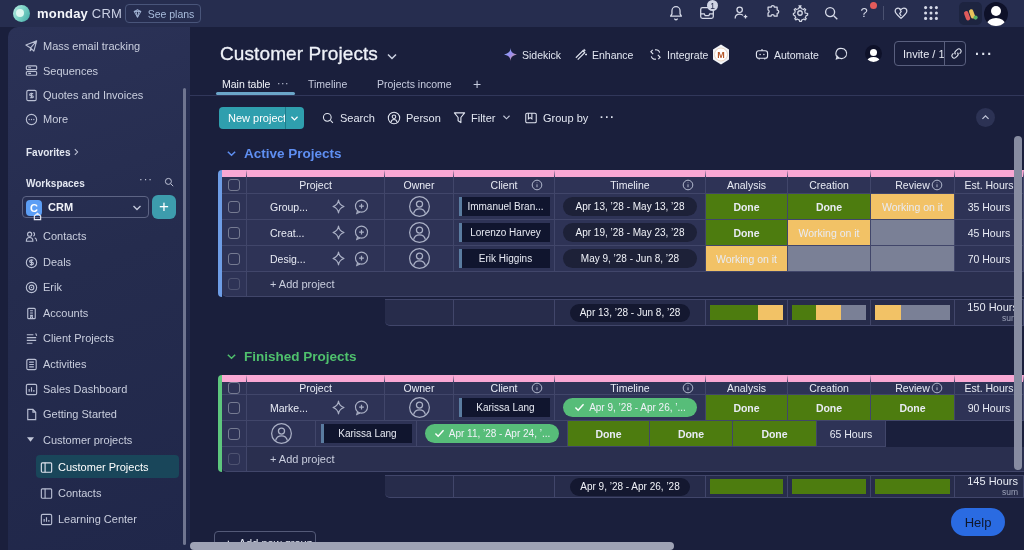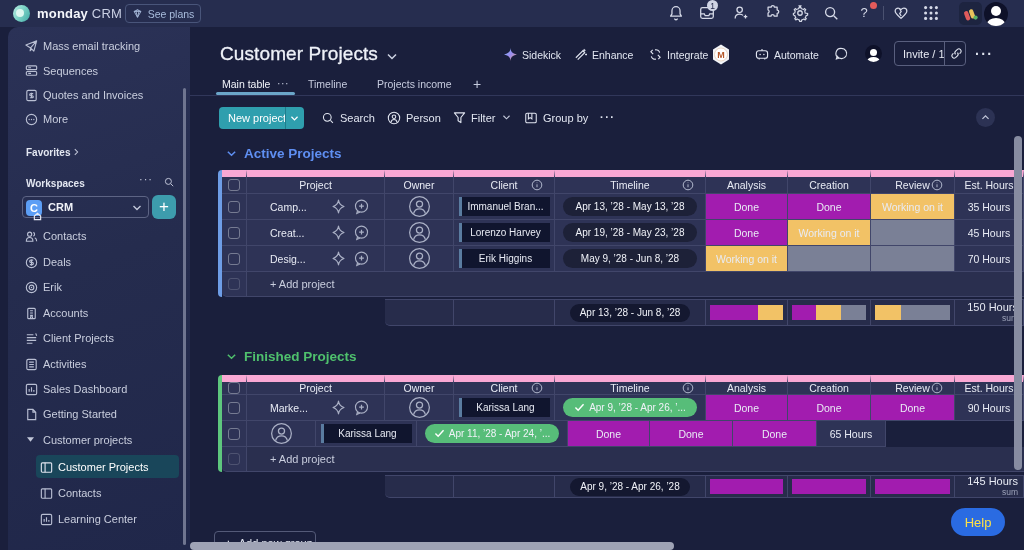--- a/index.html
+++ b/index.html
@@ -62,26 +62,26 @@
   .sum .cell { background:#272c4b; border-top:1px solid #41466a;}
   .sbar { display:flex; width:calc(100% - 8px); height:15px; overflow:hidden; }
   .sbar div { height:100%; }
   .sumest { display:flex; flex-direction:column; align-items:flex-end; width:100%; padding-right:5px; font-size:11px; line-height:11px;}
   .sumest span { font-size:8.5px; color:#9ba1b8; }
   .pill.gp { background:#57bd79; }
   .pill { height:19px; border-radius:10px; background:#1d2138; display:flex; align-items:center; justify-content:center;
           font-size:10px; color:#f0f2f8; white-space:nowrap; }
   .client { height:19px; background:#10152e; border-left:3px solid #5a7ca0; display:flex; align-items:center; justify-content:center;
           font-size:10px; width:91px; white-space:nowrap; }
-  .done { background:#a21caf; }
+  .done { background:#4d7c0f;font-weight:bold; }
   .work { background:#f2c266; }
   .none { background:#7a8096; }
 
   #help { position:absolute; left:761px; top:481px; width:54px; height:28px; background:#2a6be2; border-radius:16px;
-     color:#fde047; font-size:13px; display:flex; align-items:center; justify-content:center; }
+     color:#0f172a; font-size:13px; display:flex; align-items:center; justify-content:center; }
   #hscroll { position:absolute; left:0px; top:515px; width:484px; height:8px; background:#9fa3b5; border-radius:4px; }
   #vscroll { position:absolute; left:824px; top:109px; width:8px; height:334px; background:#878ca1; border-radius:4px; }
   #sbscroll { position:absolute; left:183px; top:88px; width:3px; height:457px; background:#6f7590; border-radius:2px; }
 </style>
 </head>
 <body>
   <div id="topbar">
     <div class="logo"></div>
     <div class="brand">monday <span>CRM</span></div>
     <div id="seeplans"><svg width="11" height="11" viewBox="0 0 16 16" fill="none" stroke="#a8bcdc" stroke-width="1.3">
@@ -458,21 +458,21 @@
             <path d="M7 6.2 v3.4"></path>
             <circle cx="7" cy="4.4" r=".5" fill="#b9bfd3" stroke="none"></circle>
           </svg></div>
         <div class="cell c8">Est. Hours</div>
       </div>
       <div class="trow" style="top:24px;height:26px">
         <div class="cell c0">
           <div class="chk"></div>
         </div>
         <div class="cell c1">
-          <span style="position:absolute;left:23px;">Camp...</span>
+          <span style="position:absolute;left:23px;">Group...</span>
           <span style="position:absolute;left:83px;top:4px;"><svg width="17" height="17" viewBox="0 0 18 18" fill="none" stroke="#aab0c5" stroke-width="1.2">
               <path d="M9 2.2 C9.5 6 10.8 7.6 14.8 9 C10.8 10.4 9.5 12 9 15.8 C8.5 12 7.2 10.4 3.2 9 C7.2 7.6 8.5 6 9 2.2 Z" stroke-linejoin="round"></path>
             </svg></span>
           <span style="position:absolute;left:106px;top:4px;"><svg width="17" height="17" viewBox="0 0 18 18" fill="none" stroke="#aab0c5" stroke-width="1.2">
               <circle cx="9" cy="8.6" r="6.4"></circle>
               <path d="M4.8 13.5 L4 16.4 L7.4 14.7"></path>
               <path d="M9 6 v5 M6.5 8.5 h5" stroke-width="1.3"></path>
             </svg></span>
         </div>
         <div class="cell c2">

